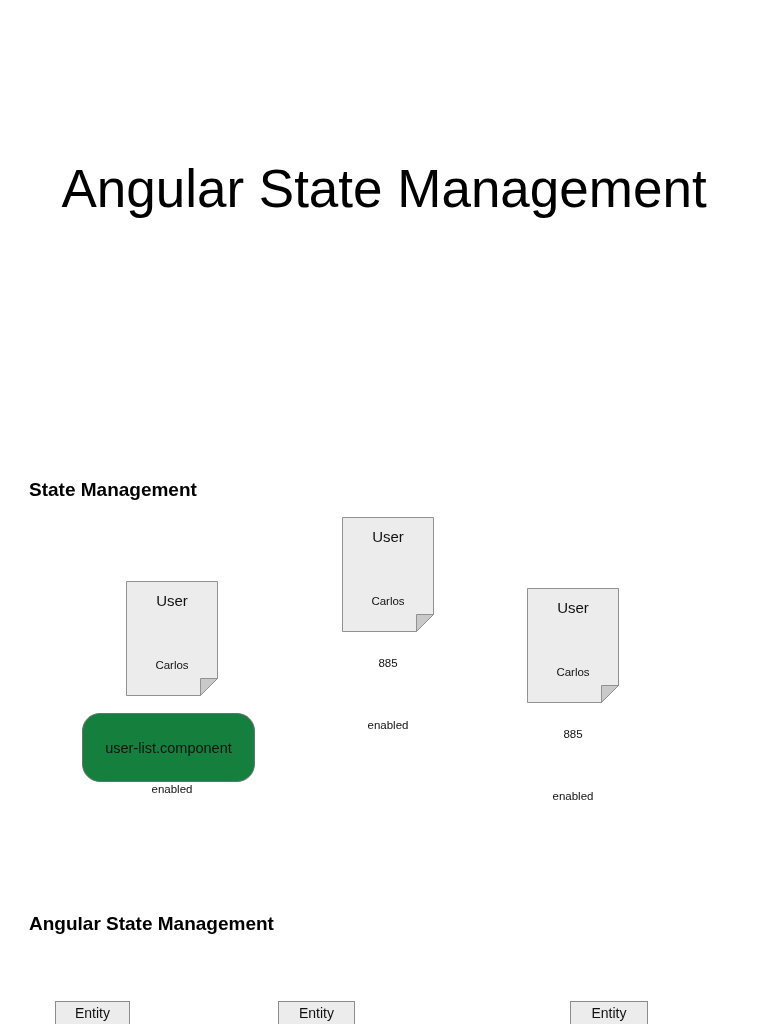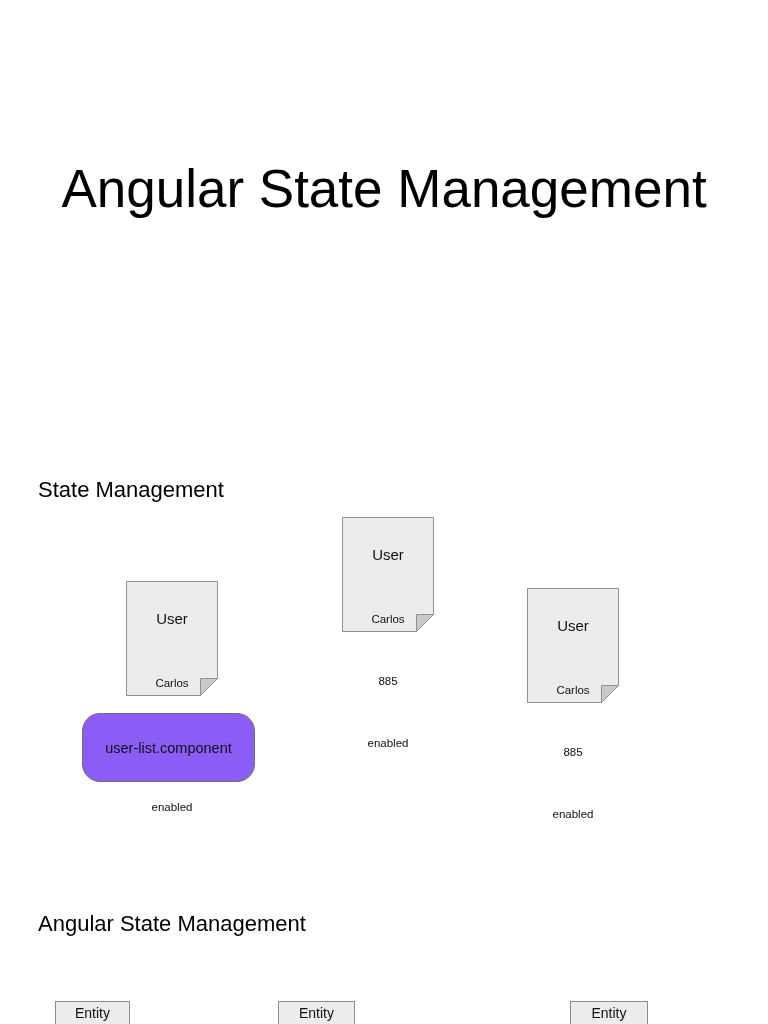--- a/index.html
+++ b/index.html
@@ -29,24 +29,24 @@
     top: 160px;
     text-align: center;
     font-size: 53px;
     line-height: 58px;
     font-weight: 400;
     color: #000000;
     white-space: nowrap;
   }
   .section-heading {
     position: absolute;
-    left: 38px;
-    font-size: 22px;
+    left: 29px;
+    font-size: 19px;
     line-height: 28px;
-    font-weight: 400;
+    font-weight: 700;
     color: #000000;
     white-space: nowrap;
   }
   .heading-1 { top: 476px; }
   .heading-2 { top: 910px; }
 
   
   .note {
     position: absolute;
     width: 92px;
@@ -66,21 +66,21 @@
   .note-fold {
     fill: #c9c9c9;
     stroke: #919191;
     stroke-width: 1;
   }
   .note-text {
     position: absolute;
     left: 0;
     top: 0;
     width: 100%;
-    padding-top: 28px;
+    padding-top: 10px;
     text-align: center;
     box-sizing: border-box;
   }
   .note-title {
     font-size: 15px;
     line-height: 19px;
     color: #111111;
   }
   .note-line {
     font-size: 11.5px;
@@ -89,21 +89,21 @@
     margin-top: 48px;
   }
   .note-1 { left: 126px; top: 581px; }
   .note-2 { left: 342px; top: 517px; }
   .note-3 { left: 527px; top: 588px; }
 
   
   .component-box {
     position: absolute;
     height: 69px;
-    background: #8b5cf6;
+    background: #15803d;
     border: 1px solid #6f6f6f;
     border-radius: 18px;
     display: flex;
     align-items: center;
     justify-content: center;
     font-size: 14.5px;
     color: #111111;
     box-sizing: border-box;
     white-space: nowrap;
   }

